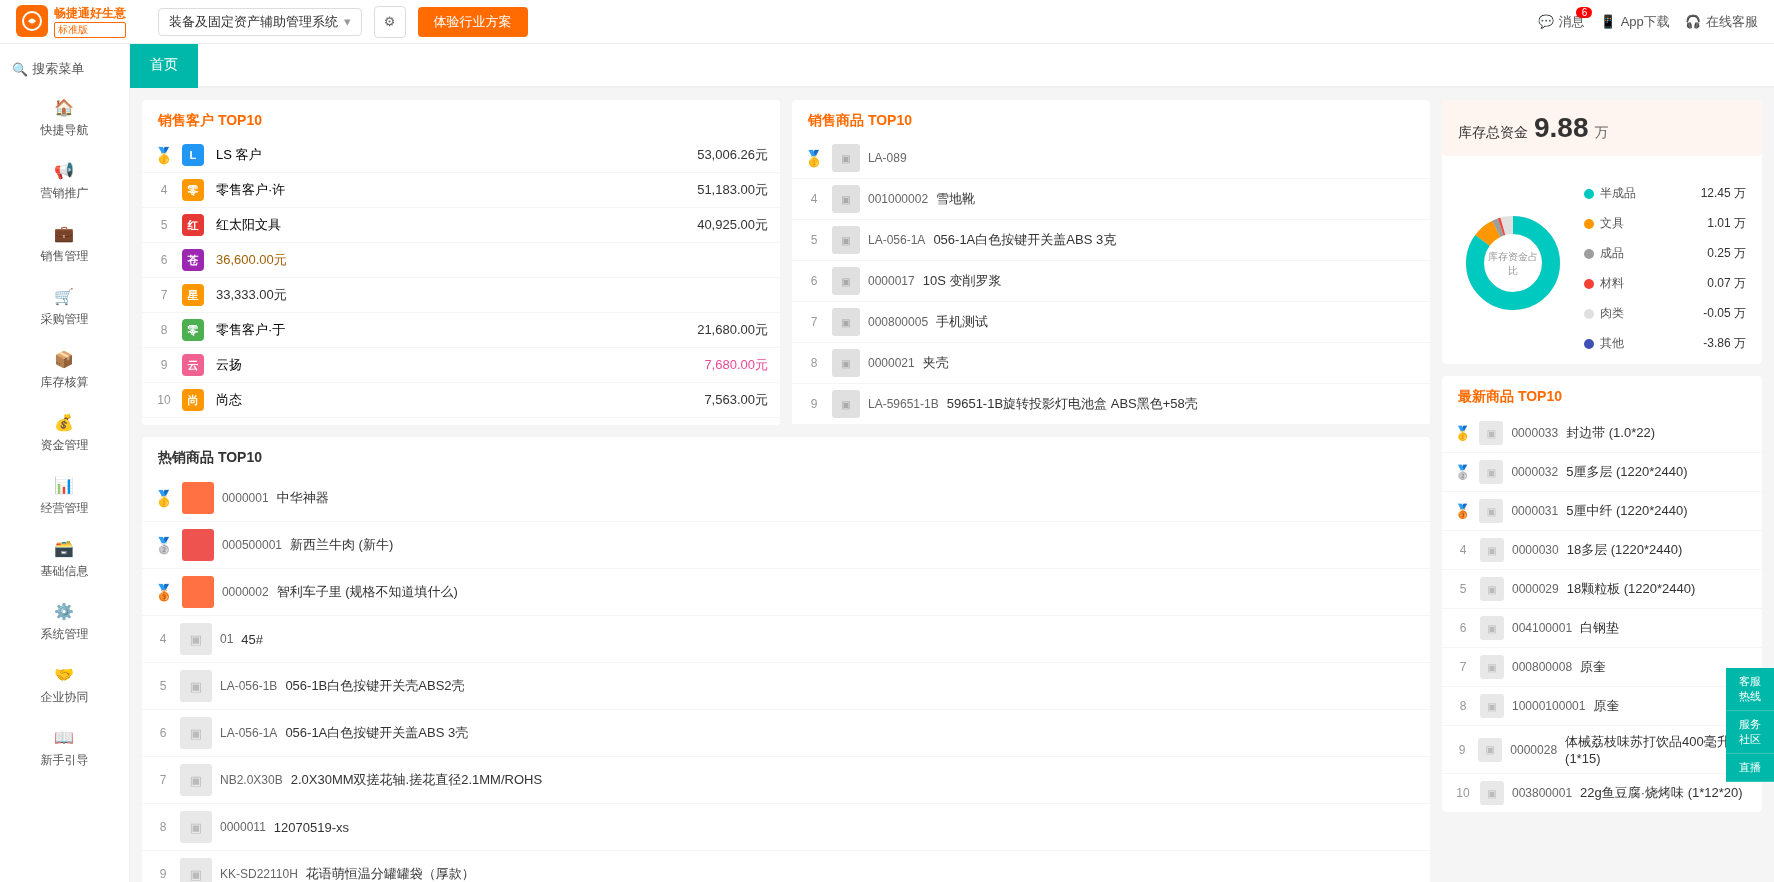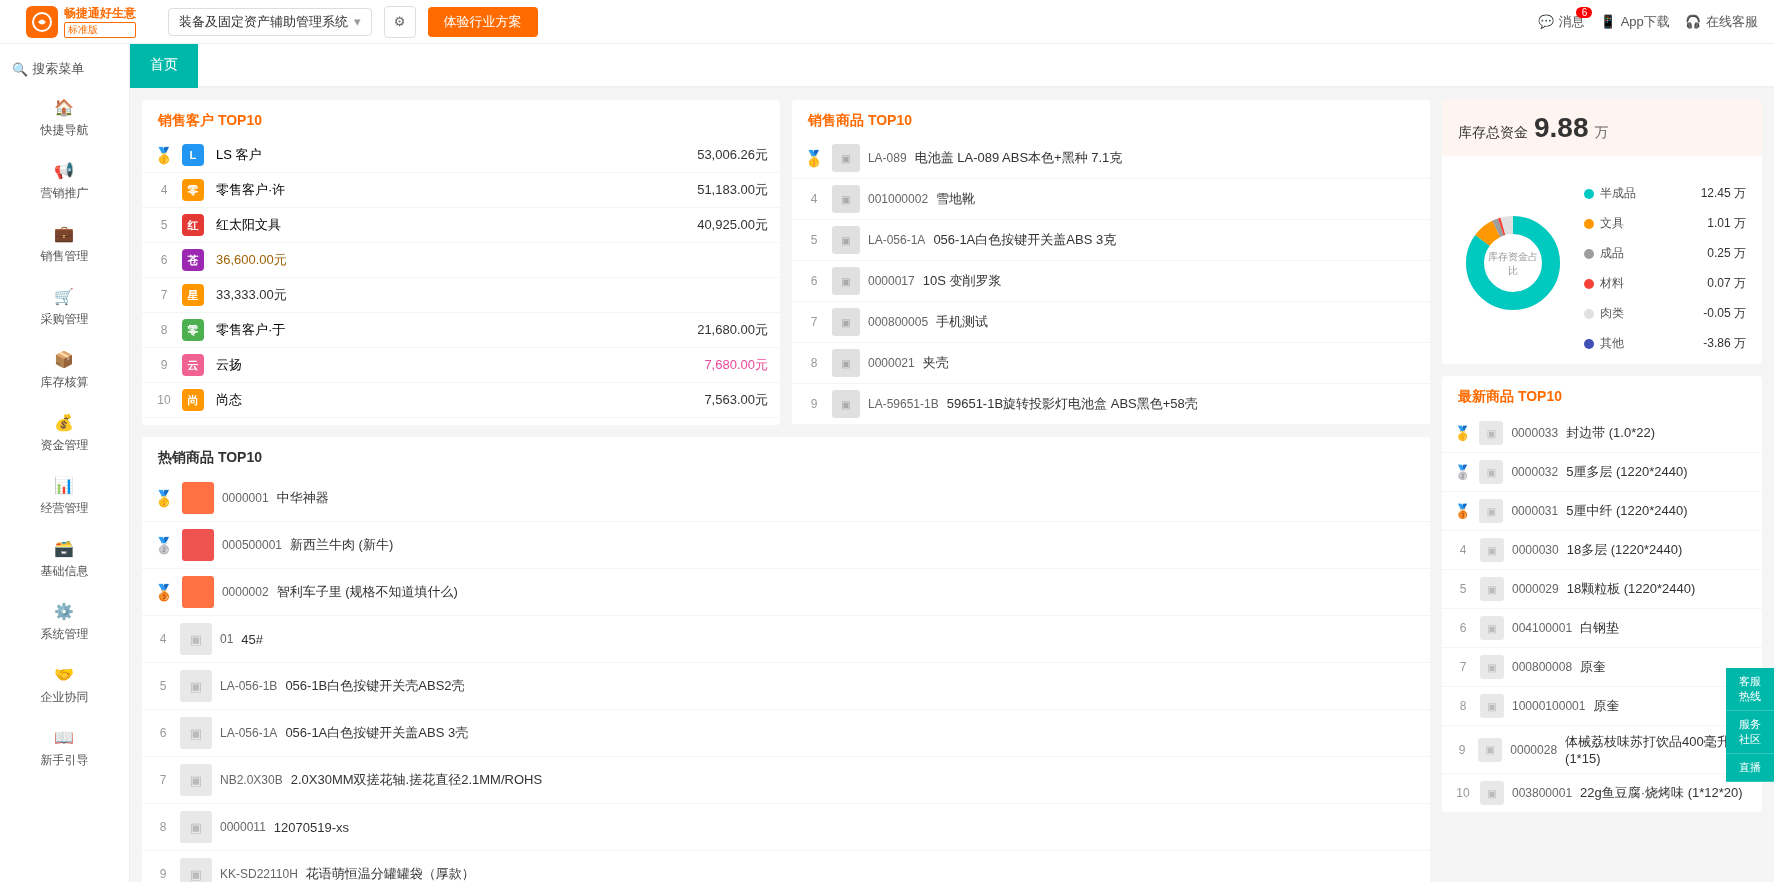--- a/index.html
+++ b/index.html
@@ -1,20 +1,20 @@
 <!DOCTYPE html>
 <html><head>
   <meta charset="utf-8">
   <style>
     * { margin: 0; padding: 0; box-sizing: border-box; }
     body { font-family: 'Microsoft YaHei', Arial, sans-serif; font-size: 13px; background: #f5f5f5; width: 1774px; min-height: 882px; overflow-x: hidden; }
 
     
     .top-bar { height: 44px; background: #fff; border-bottom: 1px solid #eee; display: flex; align-items: center; padding: 0 16px; gap: 12px; position: fixed; top: 0; left: 0; right: 0; z-index: 100; }
-    .logo-area { width: 130px; display: flex; align-items: center; gap: 6px; margin-left: 10px; }
+    .logo-area { width: 130px; display: flex; gap: 6px; }
     .logo-icon { width: 32px; height: 32px; background: #ff6b00; border-radius: 6px; display: flex; align-items: center; justify-content: center; color: #fff; font-size: 11px; font-weight: bold; flex-shrink: 0; }
     .logo-badge { font-size: 10px; color: #ff6b00; border: 1px solid #ff6b00; border-radius: 2px; padding: 0 3px; }
     .system-selector { display: flex; align-items: center; gap: 6px; border: 1px solid #ddd; border-radius: 4px; padding: 4px 10px; cursor: pointer; font-size: 13px; color: #333; min-width: 200px; }
     .system-selector-arrow { color: #999; margin-left: auto; }
     .gear-btn { width: 32px; height: 32px; border: 1px solid #ddd; border-radius: 4px; display: flex; align-items: center; justify-content: center; cursor: pointer; color: #666; }
     .trial-btn { background: #ff6b00; color: #fff; border: none; border-radius: 4px; padding: 6px 16px; cursor: pointer; font-size: 13px; }
     .top-right { margin-left: auto; display: flex; align-items: center; gap: 16px; }
     .top-right-item { display: flex; align-items: center; gap: 4px; cursor: pointer; color: #555; font-size: 13px; position: relative; }
     .badge { position: absolute; top: -6px; right: -8px; background: #f00; color: #fff; border-radius: 8px; font-size: 10px; padding: 0 4px; min-width: 16px; text-align: center; }
 
@@ -242,21 +242,20 @@
           <div class="card">
             <div class="card-title">
               <span>销售商品</span>
               <span style="color:#ff6b00;">TOP10</span>
             </div>
             <div id="top-sales-products-list">
                 <div style="display: flex; align-items: center; padding: 6px 12px; border-bottom: 1px solid rgb(245, 245, 245); gap: 8px;">
                   <span style="font-size:16px;">🥇</span>
     <span style="width:28px;height:28px;background:#e0e0e0;border-radius:3px;display:inline-flex;align-items:center;justify-content:center;color:#aaa;font-size:10px;flex-shrink:0;">▣</span>
     <span style="font-size:12px;color:#666;">LA-089</span>
-    <span style="font-size:13px;color:#333;flex:1;">电池盖 LA-089 ABS本色+黑种 7.1克</span>
                 </div>
                 <div style="display: flex; align-items: center; padding: 6px 12px; border-bottom: 1px solid rgb(245, 245, 245); gap: 8px;">
                   <span style="width:20px;text-align:center;color:#999;font-size:12px;">4</span>
     <span style="width:28px;height:28px;background:#e0e0e0;border-radius:3px;display:inline-flex;align-items:center;justify-content:center;color:#aaa;font-size:10px;flex-shrink:0;">▣</span>
     <span style="font-size:12px;color:#666;">001000002</span>
     <span style="font-size:13px;color:#333;flex:1;">雪地靴</span>
                 </div>
                 <div style="display: flex; align-items: center; padding: 6px 12px; border-bottom: 1px solid rgb(245, 245, 245); gap: 8px;">
                   <span style="width:20px;text-align:center;color:#999;font-size:12px;">5</span>
     <span style="width:28px;height:28px;background:#e0e0e0;border-radius:3px;display:inline-flex;align-items:center;justify-content:center;color:#aaa;font-size:10px;flex-shrink:0;">▣</span>

